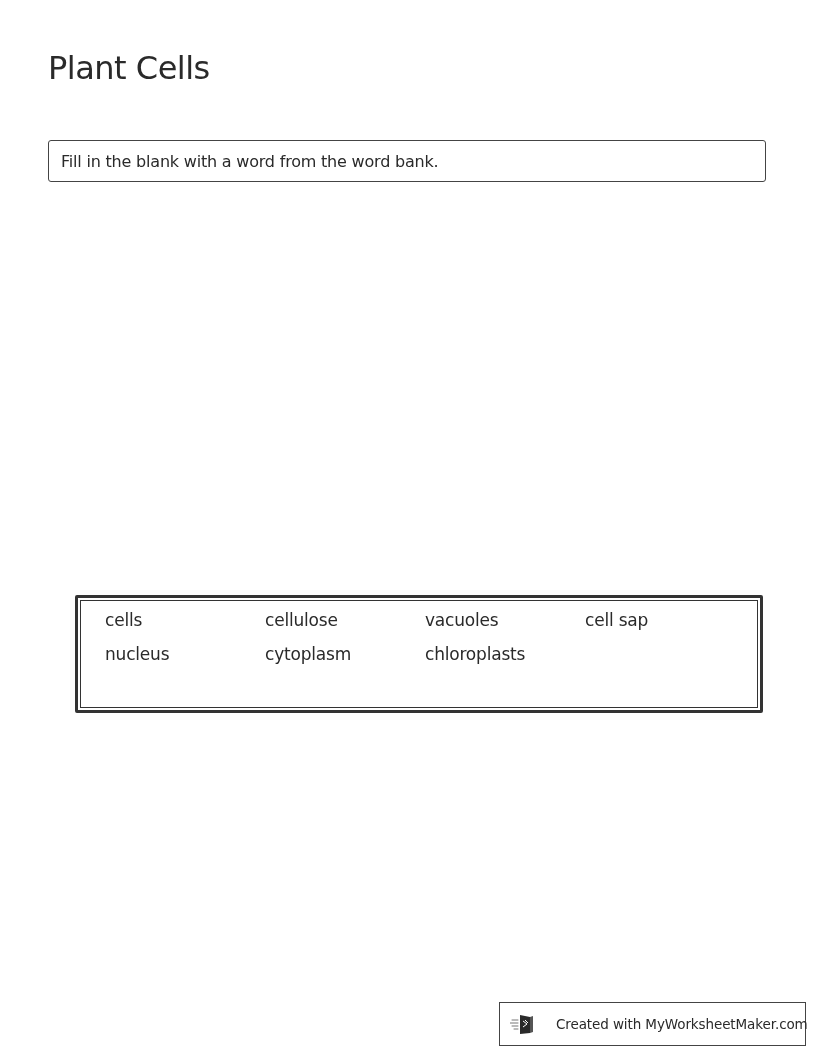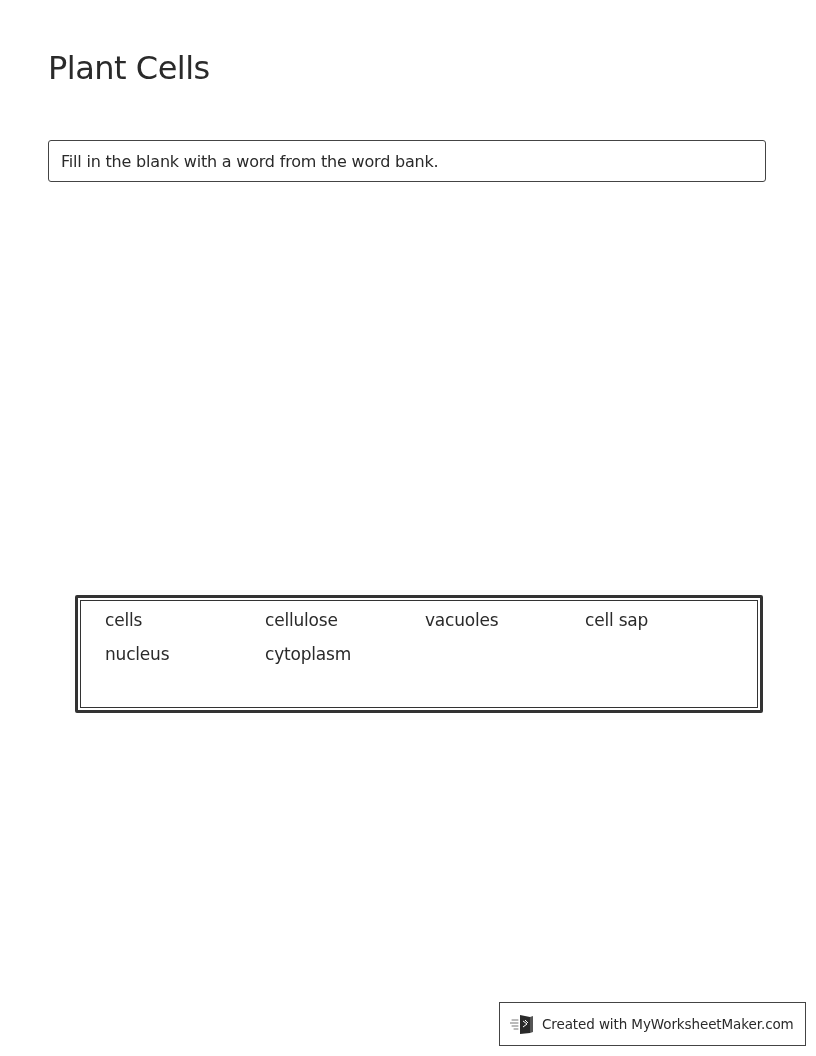--- a/index.html
+++ b/index.html
@@ -76,21 +76,21 @@
       position: absolute;
       left: 499px;
       top: 1002px;
       width: 307px;
       height: 44px;
       box-sizing: border-box;
       border: 1.3px solid #444;
       display: flex;
       align-items: center;
       padding-left: 10px;
-      gap: 6px;
+      gap: 20px;
     }
     .logo-icon {
       width: 26px;
       height: 24px;
       display: inline-block;
     }
     .footer-text {
       font-size: 13.5px;
       color: #2a2a2a;
       letter-spacing: -0.1px;
@@ -107,20 +107,21 @@
 </div>
 
 <div class="wordbank">
   <div class="wordbank-inner">
     <span class="word">cells</span>
     <span class="word">cellulose</span>
     <span class="word">vacuoles</span>
     <span class="word">cell sap</span>
     <span class="word">nucleus</span>
     <span class="word">cytoplasm</span>
+    <span class="word">chloroplasts</span>
   </div>
 </div>
 
 <div class="footer">
   <span class="logo-icon">
     <svg width="26" height="24" viewBox="0 0 26 24">
       <g stroke="#777" stroke-width="1" stroke-linecap="round">
         <line x1="2" y1="8" x2="8" y2="8"></line>
         <line x1="0" y1="11" x2="8" y2="11"></line>
         <line x1="2" y1="14" x2="8" y2="14"></line>

